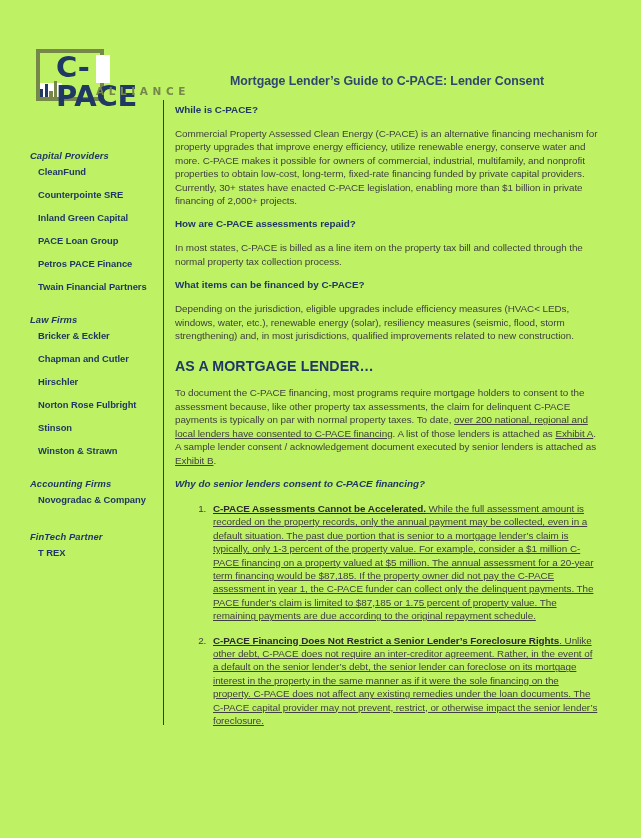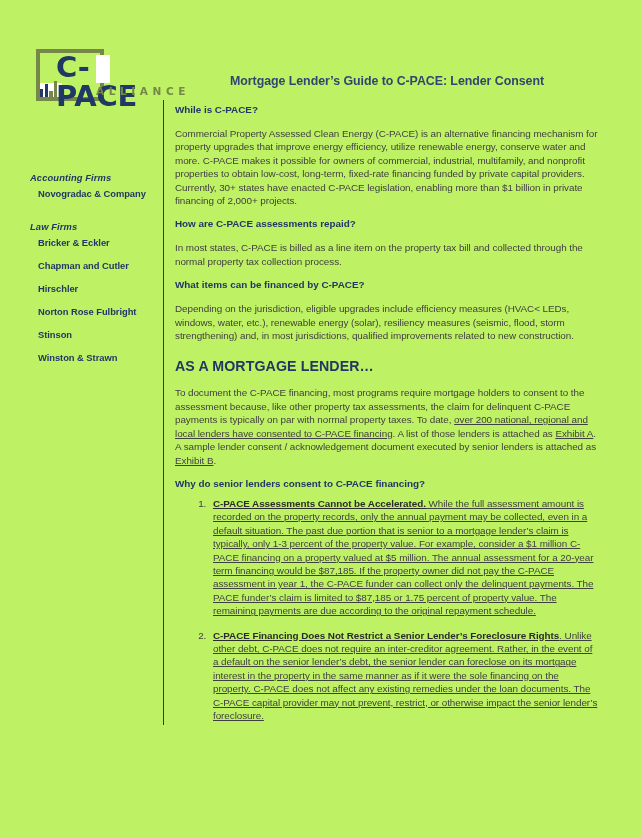--- a/index.html
+++ b/index.html
@@ -207,36 +207,49 @@
         <i class="bar-c"></i>
         <i class="bar-d"></i>
         <i class="bar-e"></i>
     </div>
     <div class="logo-text">C-PACE</div>
     <div class="logo-sub">ALLIANCE</div>
   </div>
 
   <div class="sidebar">
 
-
-    <div class="side-group" style="margin-top:22px;">
-      <div class="side-group-title">Accounting Firms</div>
-      <div class="side-item last">Novogradac &amp; Company</div>
+    <div class="side-group">
+      <div class="side-group-title">Capital Providers</div>
+      <div class="side-item">CleanFund</div>
+      <div class="side-item">Counterpointe SRE</div>
+      <div class="side-item">Inland Green Capital</div>
+      <div class="side-item">PACE Loan Group</div>
+      <div class="side-item">Petros PACE Finance</div>
+      <div class="side-item last">Twain Financial Partners</div>
     </div>
 
     <div class="side-group" style="margin-top:22px;">
       <div class="side-group-title">Law Firms</div>
       <div class="side-item">Bricker &amp; Eckler</div>
       <div class="side-item">Chapman and Cutler</div>
       <div class="side-item">Hirschler</div>
       <div class="side-item">Norton Rose Fulbright</div>
       <div class="side-item">Stinson</div>
       <div class="side-item last">Winston &amp; Strawn</div>
     </div>
 
+    <div class="side-group" style="margin-top:22px;">
+      <div class="side-group-title">Accounting Firms</div>
+      <div class="side-item last">Novogradac &amp; Company</div>
+    </div>
+
+    <div class="side-group" style="margin-top:26px;">
+      <div class="side-group-title">FinTech Partner</div>
+      <div class="side-item last">T REX</div>
+    </div>
 
   </div>
 
   <div class="divider"></div>
 
   <div class="main">
 
     <div class="doc-title">Mortgage Lender’s Guide to C-PACE:  Lender Consent</div>
 
     <h3 class="sec">While is C-PACE?</h3>
@@ -245,20 +258,20 @@
     <h3 class="sec">How are C-PACE assessments repaid?</h3>
     <p class="body">In most states, C-PACE is billed as a line item on the property tax bill and collected through the normal property tax collection process.</p>
 
     <h3 class="sec">What items can be financed by C-PACE?</h3>
     <p class="body">Depending on the jurisdiction, eligible upgrades include efficiency measures (HVAC&lt; LEDs, windows, water, etc.), renewable energy (solar), resiliency measures (seismic, flood, storm strengthening) and, in most jurisdictions, qualified improvements related to new construction.</p>
 
     <h2 class="banner">AS A MORTGAGE LENDER…</h2>
 
     <p class="body"><span>To document the C-PACE financing, most programs require mortgage holders to consent to the assessment because, like other property tax assessments, the claim for delinquent C-PACE payments is typically on par with normal property taxes.  To date, </span><span class="u">over 200 national, regional and local lenders have consented to C-PACE financing</span><span>. A list of those lenders is attached as </span><span class="u">Exhibit A</span><span>.  A sample lender consent / acknowledgement document executed by senior lenders is attached as </span><span class="u">Exhibit B</span><span>.</span></p>
 
-    <h3 class="sec" style="margin-bottom:8px;">Why do senior lenders consent to C-PACE financing?</h3>
+    <h3 class="sec" style="margin-bottom:13px;font-style:italic;">Why do senior lenders consent to C-PACE financing?</h3>
     <ol class="reasons">
       <li><span class="lead">C-PACE Assessments Cannot be Accelerated.</span><span> While the full assessment amount is recorded on the property records, only the annual payment may be collected, even in a default situation.  The past due portion that is senior to a mortgage lender’s claim is typically, only 1-3 percent of the property value. For example, consider a $1 million C-PACE financing on a property valued at $5 million.  The annual assessment for a 20-year term financing would be $87,185.  If the property owner did not pay the C-PACE assessment in year 1, the C-PACE funder can collect only the delinquent payments.  The PACE funder’s claim is limited to $87,185 or 1.75 percent of property value.  The remaining payments are due according to the original repayment schedule.</span></li>
       <li><span class="lead">C-PACE Financing Does Not Restrict a Senior Lender’s Foreclosure Rights</span><span>. Unlike other debt, C-PACE does not require an inter-creditor agreement.  Rather, in the event of a default on the senior lender’s debt, the senior lender can foreclose on its mortgage interest in the property in the same manner as if it were the sole financing on the property. C-PACE does not affect any existing remedies under the loan documents.  The C-PACE capital provider may not prevent, restrict, or otherwise impact the senior lender’s foreclosure.</span></li>
     </ol>
 
   </div>
 </div>
 
 </body></html>

